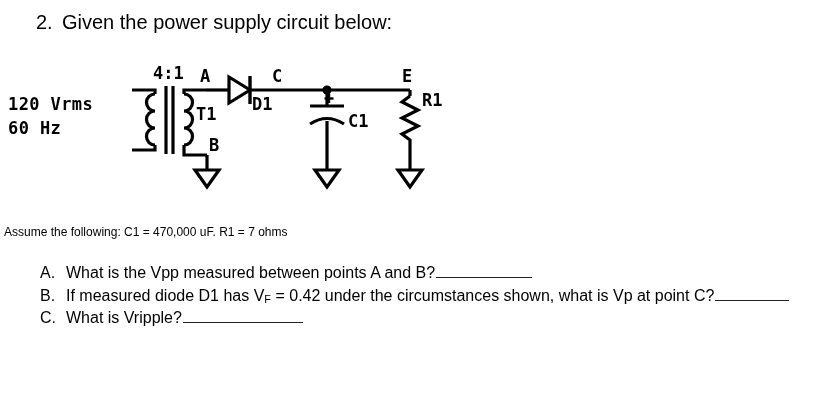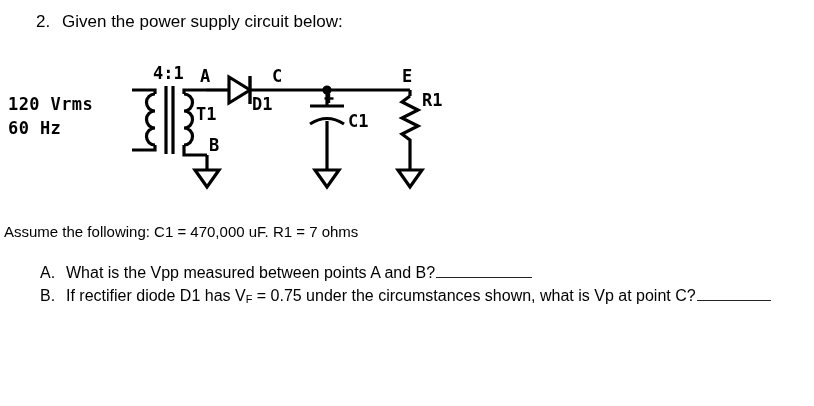--- a/index.html
+++ b/index.html
@@ -15,21 +15,21 @@
     font-family: "Liberation Sans", sans-serif;
     color: #000000;
     overflow: hidden;
   }
 
   
   #question-stem {
     position: absolute;
     left: 36px;
     top: 12px;
-    font-size: 17px;
+    font-size: 20px;
     line-height: 20px;
     white-space: nowrap;
   }
   #question-stem .qnum {
     display: inline-block;
     width: 26px;
   }
 
   
   #circuit {
@@ -41,21 +41,21 @@
   }
   #circuit svg {
     display: block;
   }
 
   
   #assume-line {
     position: absolute;
     left: 4px;
     top: 222px;
-    font-size: 15px;
+    font-size: 12px;
     line-height: 20px;
     white-space: nowrap;
   }
 
   
   #sub-questions {
     position: absolute;
     left: 40px;
     top: 262px;
     width: 774px;
@@ -193,19 +193,22 @@
 
 <div id="assume-line">Assume the following:  C1 = 470,000 uF.  R1 = 7 ohms</div>
 
 <div id="sub-questions">
 
   <div class="subq">
     <span class="letter">A.</span><span class="qtext">What is the Vpp measured between points A and B?</span><span class="blank w1"></span>
   </div>
 
   <div class="subq">
-    <span class="letter">B.</span><span class="qtext">If rectifier diode D1 has V</span><sub class="vf">F</sub><span class="qtext"> = 0.75 under the circumstances shown, what is Vp at point C?</span><span class="blank w2"></span>
+    <span class="letter">B.</span><span class="qtext">If measured diode D1 has V</span><sub class="vf">F</sub><span class="qtext"> = 0.42 under the circumstances shown, what is Vp at point C?</span><span class="blank w2"></span>
   </div>
 
+  <div class="subq">
+    <span class="letter">C.</span><span class="qtext">What is Vripple?</span><span class="blank w3"></span>
+  </div>
 
 
 
 </div>
 
 </body></html>

